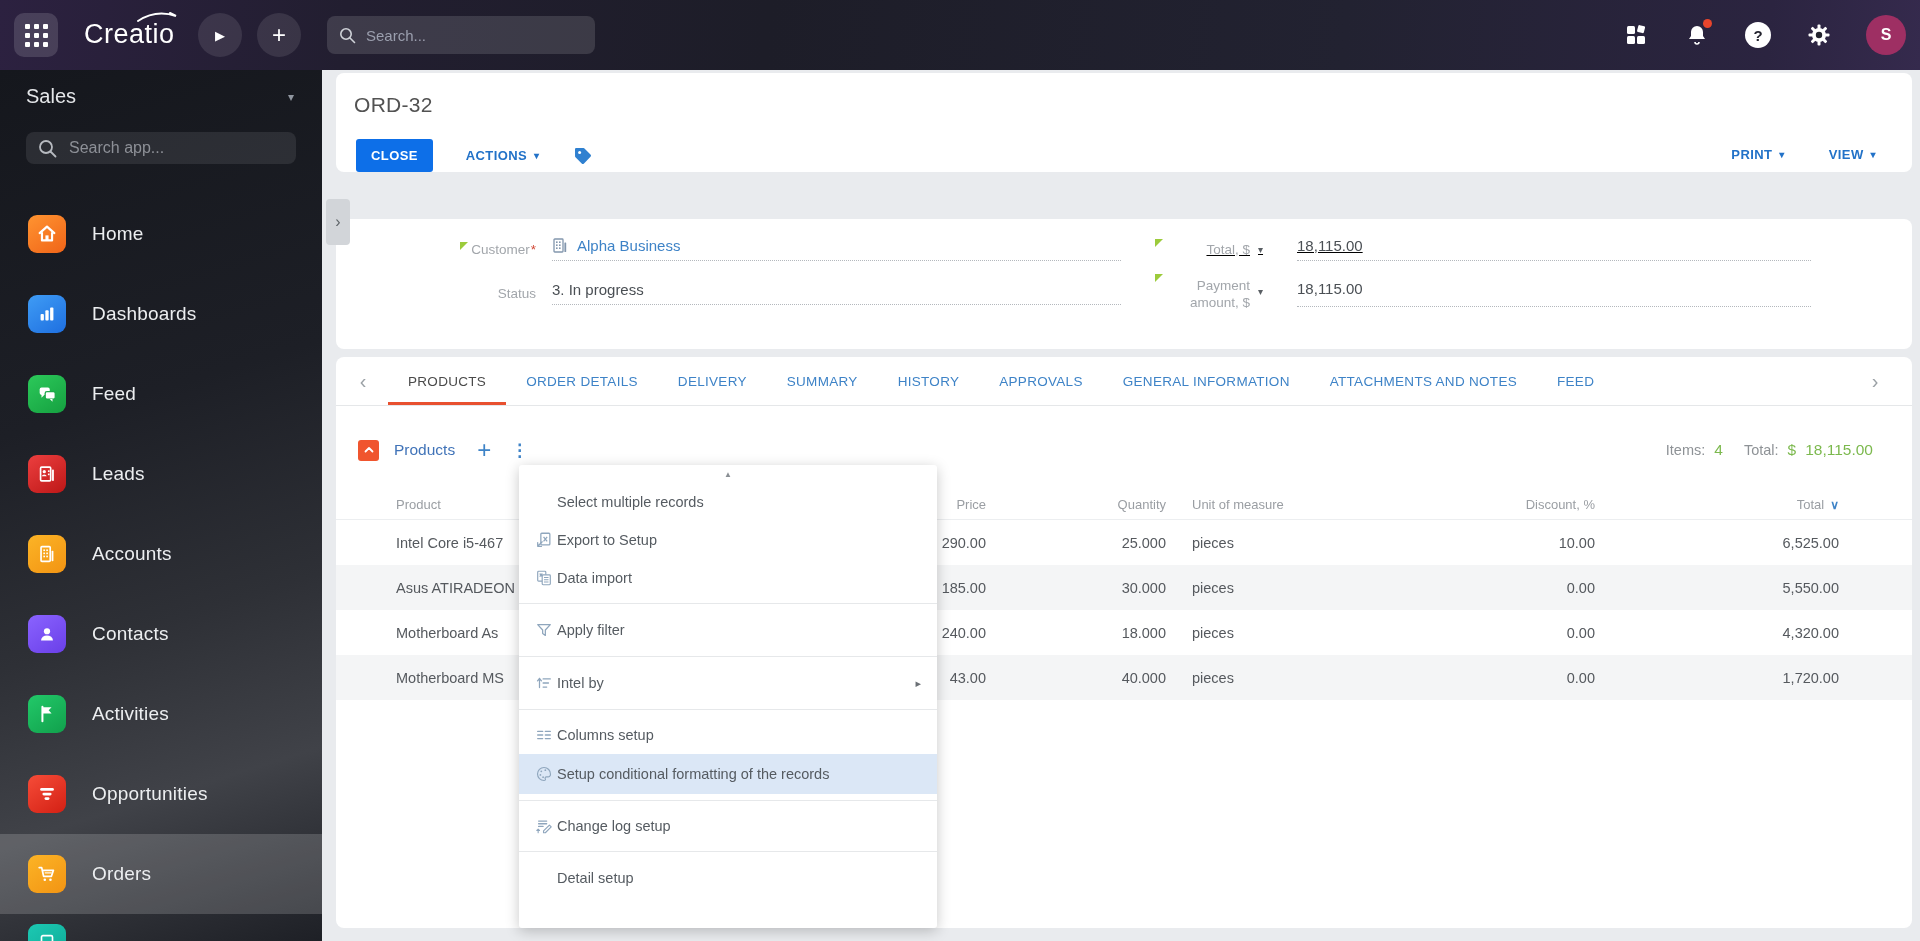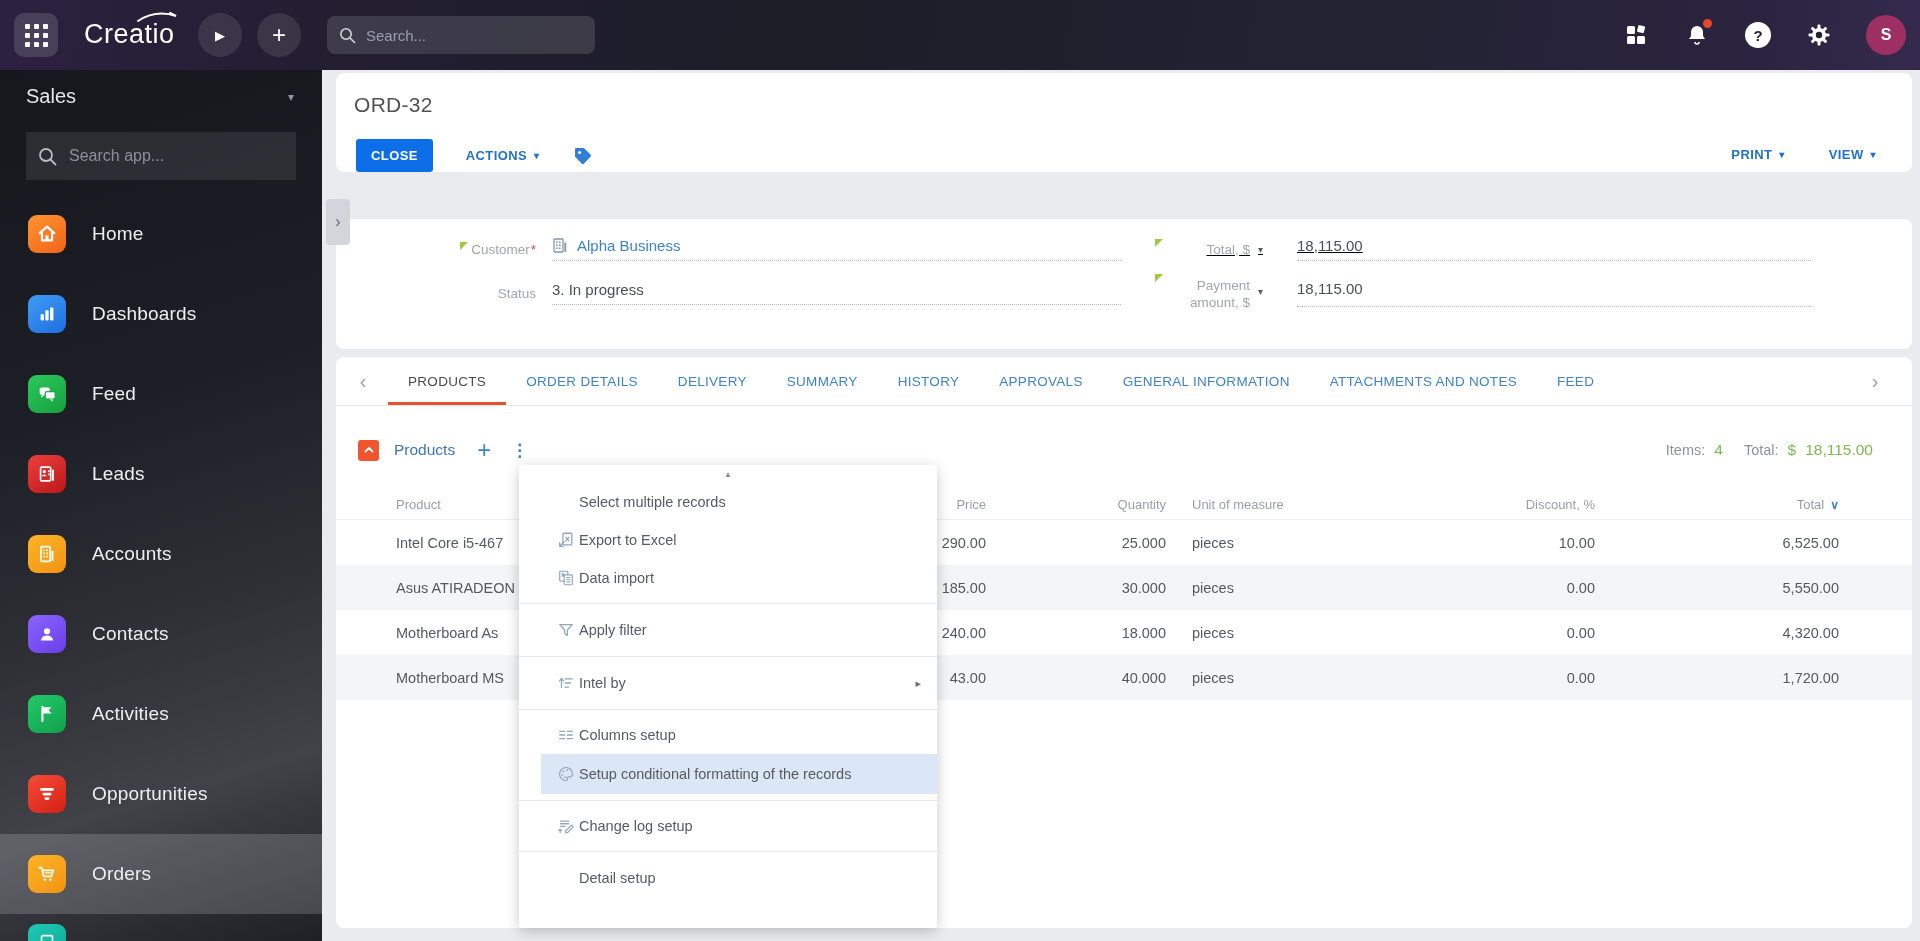--- a/index.html
+++ b/index.html
@@ -29,21 +29,21 @@
     display:flex; align-items:center; justify-content:center; }
   .avatar { width:40px; height:40px; border-radius:50%; background:#9e2f63; color:#fff; font-size:16px; font-weight:bold;
     display:flex; align-items:center; justify-content:center; cursor:pointer; }
 
   
   .sidebar { position:absolute; left:0; top:70px; width:322px; height:871px;
     background:linear-gradient(163deg,#15171d 0%,#1d1f26 38%,#2e3036 62%,#404248 80%,#1e2026 100%); z-index:20; }
   .ws-row { position:absolute; left:26px; top:15px; width:268px; display:flex; align-items:center; justify-content:space-between; cursor:pointer; }
   .ws-name { color:#e4e6e9; font-size:20px; }
   .ws-caret { color:#9096a0; font-size:12px; }
-  .sb-search { position:absolute; left:26px; top:62px; width:270px; height:48px; border-radius:0;
+  .sb-search { position:absolute; left:26px; top:62px; width:270px; height:32px; border-radius:8px;
     background:rgba(255,255,255,0.09); display:flex; align-items:center; padding:16px 12px; }
   .sb-search input { background:transparent; border:none; outline:none; color:#d6d8dd; font-size:16px; margin-left:12px; width:200px; font-family:"Liberation Sans",sans-serif; }
   .sb-search input::placeholder { color:#8d9097; }
   .sb-items { position:absolute; left:0; top:124px; width:322px; }
   .sb-item { height:80px; display:flex; align-items:center; padding-left:28px; gap:26px; cursor:pointer; }
   .sb-item.active { background:rgba(255,255,255,0.17); }
   .sb-item.partial { height:27px; overflow:hidden; align-items:flex-start; padding-top:10px; }
   .sb-ico { width:38px; height:38px; border-radius:9px; flex:none; display:flex; align-items:center; justify-content:center; }
   .sb-label { color:#eceef0; font-size:19px; font-weight:500; letter-spacing:0.2px; }
 
@@ -107,21 +107,21 @@
   .c4 { width:230px; padding-left:26px; text-align:left; }
   .c5 { width:199px; text-align:right; }
   .c6 { width:244px; text-align:right; }
   .th-total { display:inline-flex; align-items:center; gap:6px; justify-content:flex-end; width:100%; cursor:pointer; }
   .sort-chevron { color:#3e83c7; font-size:12px; font-weight:bold; }
 
   
   .cmenu { position:absolute; left:519px; top:465px; width:418px; height:463px; background:#fff; border-radius:3px;
     box-shadow:0 3px 14px rgba(0,0,0,0.22); z-index:50; }
   .cm-caret { height:18px; display:flex; align-items:center; justify-content:center; color:#8a8f94; font-size:8px; cursor:pointer; }
-  .mi { display:flex; align-items:center; height:38px; padding:0 16px 0 16px; font-size:14.5px; color:#555b61; cursor:pointer;margin-left:22px; }
+  .mi { display:flex; align-items:center; height:38px; padding:0 16px 0 16px; font-size:14.5px; color:#555b61; cursor:pointer; }
   .mi.tall { height:40px; }
   .mi.hl { background:#dbe7f6; }
   .mi .ic { width:21px; height:18px; flex:none; display:flex; align-items:center; }
   .mi .lbl { margin-left:1px; }
   .mi .sub { margin-left:auto; color:#6b7075; font-size:11px; }
   .mdiv { height:1px; background:#e6e8ea; margin:6px 0; }
 </style>
 </head>
 <body>
 
@@ -504,21 +504,21 @@
   </div>
 
   <div class="mi">
     <span class="ic">
       <svg width="18" height="18" viewBox="0 0 20 20">
         <rect x="6.5" y="2.5" width="10" height="13" rx="1" fill="none" stroke="#8fa6bd" stroke-width="1.4"></rect>
         <path d="M9.5 6.5 l4 5 M13.5 6.5 l-4 5" stroke="#8fa6bd" stroke-width="1.4"></path>
         <path d="M3 17 L8 12 M3 17 h4.2 M3 17 v-4.2" fill="none" stroke="#8fa6bd" stroke-width="1.4" stroke-linecap="round"></path>
       </svg>
     </span>
-    <span class="lbl">Export to Excel</span>
+    <span class="lbl">Export to Setup</span>
   </div>
 
   <div class="mi">
     <span class="ic">
       <svg width="18" height="18" viewBox="0 0 20 20">
         <rect x="3" y="2.5" width="9" height="11" rx="1" fill="#fff" stroke="#8fa6bd" stroke-width="1.3"></rect>
         <path d="M5.2 5 l3 3.5 M8.2 5 l-3 3.5" stroke="#8fa6bd" stroke-width="1.3"></path>
         <rect x="8" y="6.5" width="9" height="11" rx="1" fill="#fff" stroke="#8fa6bd" stroke-width="1.3"></rect>
         <path d="M10 9.5 h5 M10 12 h5 M10 14.5 h5" stroke="#8fa6bd" stroke-width="1.2"></path>
       </svg>

